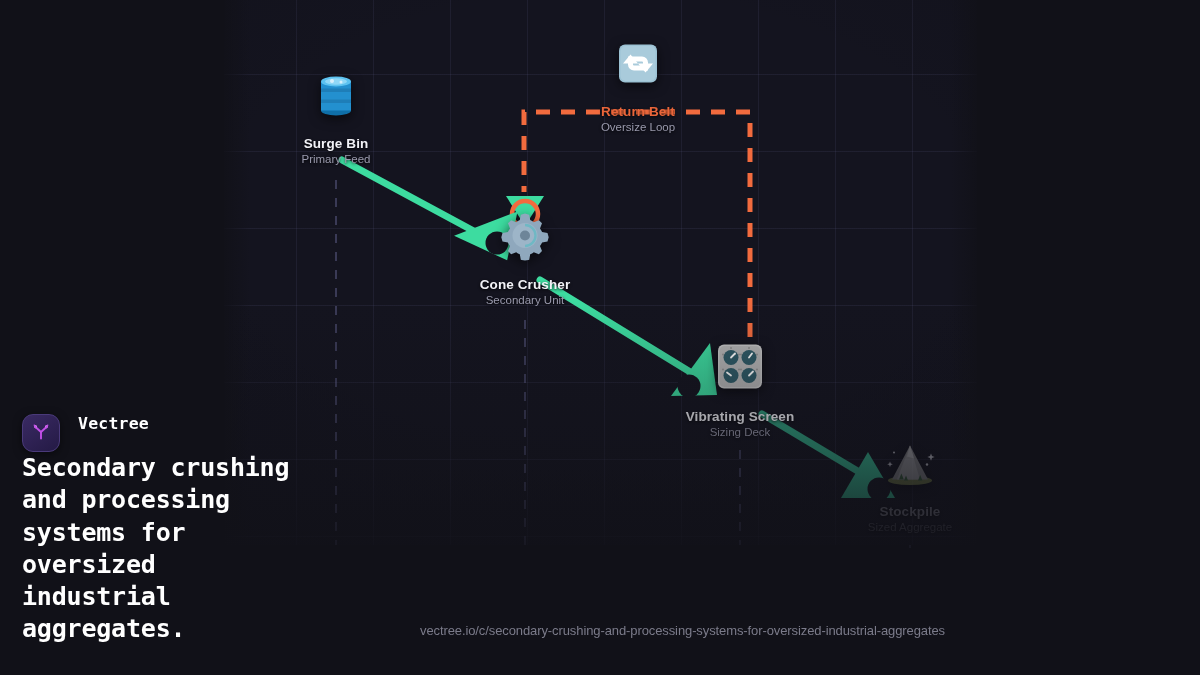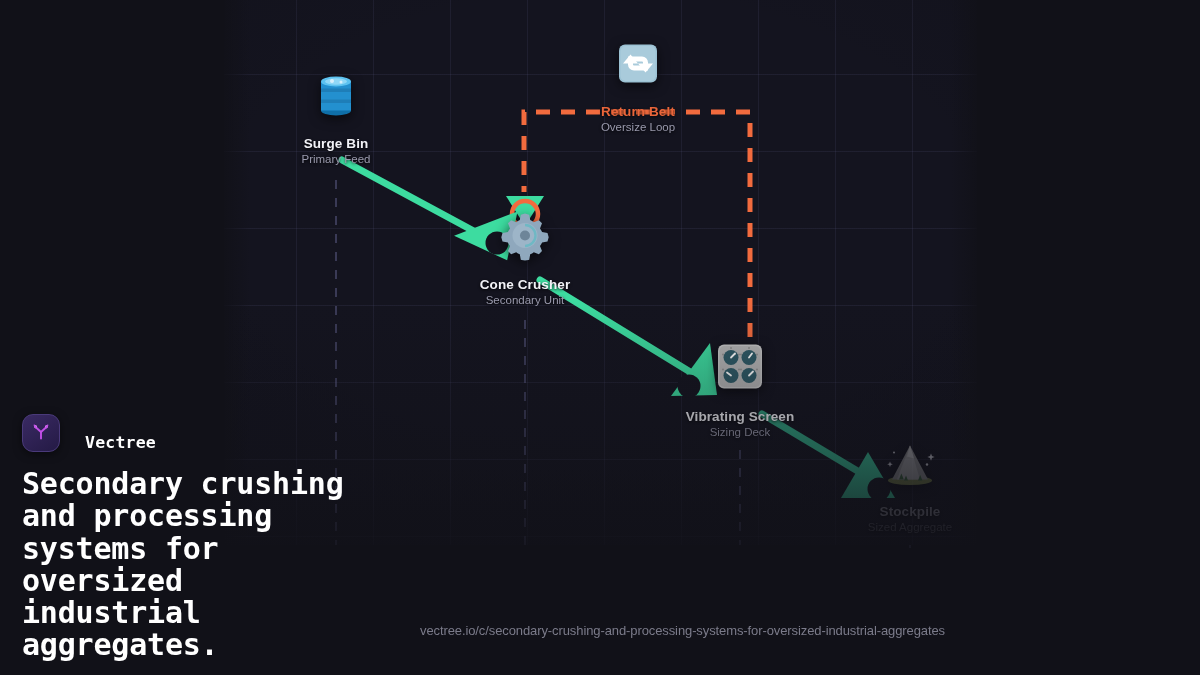--- a/index.html
+++ b/index.html
@@ -80,40 +80,39 @@
   .node.looped .n-title{color:#e9653a;}
 
   
   #left-panel{
     position:absolute;left:0;top:0;width:224px;height:675px;
     background:linear-gradient(to bottom, rgba(17,17,24,0.0) 0%, rgba(17,17,24,0.0) 100%);
     pointer-events:none;
   }
   #brand{
     position:absolute;left:22px;top:414px;
-    display:flex;align-items:flex-end;gap:25px;
+    display:flex;align-items:flex-start;gap:18px;
   }
   #brand-mark{
     width:36px;height:36px;border-radius:11px;
     background:linear-gradient(145deg,#3a2a63 0%,#241a45 100%);
     border:1px solid #4a3a7a;
     display:flex;align-items:center;justify-content:center;
     box-shadow:0 2px 8px rgba(0,0,0,.5);
   }
   #brand-name{
     font-family:"DejaVu Sans Mono", monospace;
     font-size:16.5px;font-weight:bold;color:#ffffff;letter-spacing:.2px;
   }
   #headline{
     position:absolute;left:22px;top:452px;width:430px;
     font-family:"DejaVu Sans Mono", monospace;
-    font-size:30px;line-height:32.3px;font-weight:bold;
+    font-size:25px;line-height:32.3px;font-weight:bold;
     color:#ffffff;letter-spacing:-0.2px;
     white-space:pre-line;
-    margin-top:16px;
   }
 
   
   #footer-url{
     position:absolute;left:420px;top:623px;
     font-family:Liberation Sans, sans-serif;
     font-size:13px;color:#7b7b8a;letter-spacing:-0.1px;
     white-space:nowrap;
   }
 </style>

